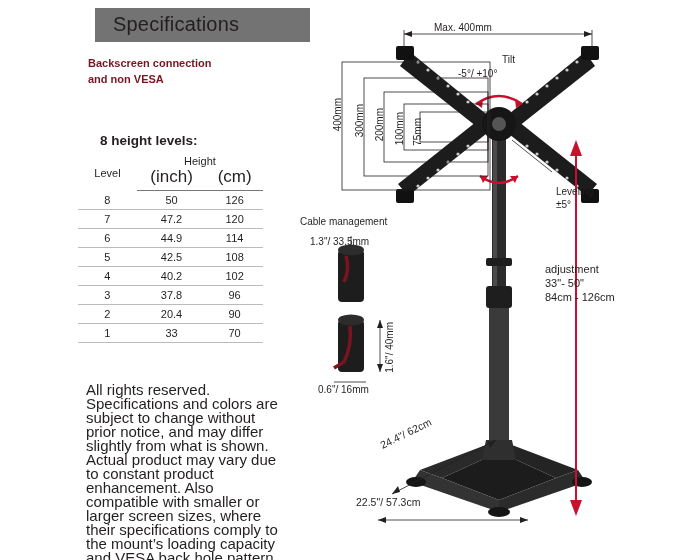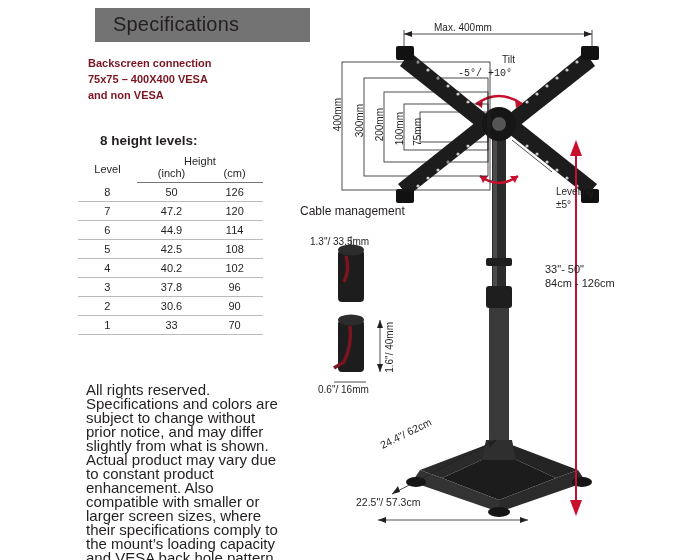--- a/index.html
+++ b/index.html
@@ -43,58 +43,57 @@
     padding:3px 2px;
     font-weight:normal;
   }
   table.levels thead th{
     border-bottom:1px solid #777;
   }
   table.levels .lvl{width:52px;}
   table.levels .inch{width:62px;}
   table.levels .cm{width:50px;}
   table.levels thead tr.h1 th{border-bottom:none;padding-bottom:0;}
-  table.levels thead tr.h2 th{padding-top:0;font-size:11px;}
+  table.levels thead tr.h2 th{padding-top:0;font-size:17px;}
 
   .disclaimer{
     position:absolute;left:86px;top:383px;width:195px;
     font-size:15px;line-height:14px;color:#231f20;
   }
 
   
   .illus{position:absolute;left:300px;top:0;width:400px;height:560px;}
 
   .lbl{position:absolute;font-size:10px;color:#231f20;white-space:nowrap;}
   .lbl.v{ 
     writing-mode:vertical-rl;transform:rotate(180deg);
   }
 
   .cable-title{
-    position:absolute;left:0px;top:204px;font-size:12px;color:#231f20;
+    position:absolute;left:0px;top:216px;font-size:10px;color:#231f20;
   }
 
   .vert-adj{
     position:absolute;left:245px;top:262px;width:130px;
     font-size:11px;line-height:14px;color:#231f20;text-align:left;
   }
 
   svg{display:block;}
 </style>
 </head>
 <body>
 
 <div class="page">
 
   <div class="spec-header">
     <span>Specifications</span>
   </div>
 
   <div class="conn-block">
     <div>Backscreen connection</div>
-    <div>75x75 – 400X400 VESA</div>
     <div>and non VESA</div>
   </div>
 
   <div class="levels-title">8 height levels:</div>
 
   <table class="levels">
     <thead>
       <tr class="h1">
         <th class="lvl" rowspan="2">Level</th>
         <th class="inch" colspan="2" style="border-bottom:none;">Height</th>
@@ -130,21 +129,21 @@
         <td>40.2</td>
         <td>102</td>
       </tr>
       <tr>
         <td>3</td>
         <td>37.8</td>
         <td>96</td>
       </tr>
       <tr>
         <td>2</td>
-        <td>30.6</td>
+        <td>20.4</td>
         <td>90</td>
       </tr>
       <tr>
         <td>1</td>
         <td>33</td>
         <td>70</td>
       </tr>
     </tbody>
   </table>
 
@@ -275,37 +274,38 @@
         <line x1="80" y1="320" x2="80" y2="372"></line>
         <line x1="34" y1="382" x2="66" y2="382"></line>
       </g>
       <polygon points="80,320 77,328 83,328" fill="#231f20"></polygon>
       <polygon points="80,372 77,364 83,364" fill="#231f20"></polygon>
     </svg>
 
     <div class="lbl" style="left:134px;top:22px;">Max. 400mm</div>
 
     <div class="lbl" style="left:176px;top:54px;margin-left:26px;">Tilt</div>
-    <div class="lbl" style="left:158px;top:68px;font-family:Liberation Mono, monospace;">-5°/ +10°</div>
+    <div class="lbl" style="left:158px;top:68px;">-5°/ +10°</div>
 
     <div class="lbl" style="left:256px;top:186px;">Leveling</div>
     <div class="lbl" style="left:256px;top:199px;">±5°</div>
 
     <div class="lbl v" style="left:32px;top:98px;">400mm</div>
     <div class="lbl v" style="left:54px;top:104px;">300mm</div>
     <div class="lbl v" style="left:74px;top:108px;">200mm</div>
     <div class="lbl v" style="left:94px;top:112px;">100mm</div>
     <div class="lbl v" style="left:112px;top:118px;">75mm</div>
 
     <div class="cable-title">Cable management</div>
     <div class="lbl" style="left:10px;top:236px;">1.3"/ 33.5mm</div>
     <div class="lbl v" style="left:84px;top:322px;">1.6"/ 40mm</div>
     <div class="lbl" style="left:18px;top:384px;">0.6"/ 16mm</div>
 
     <div class="vert-adj">
+      <div>adjustment</div>
       <div>33"- 50"</div>
       <div>84cm - 126cm</div>
     </div>
 
     <div class="lbl" style="left:78px;top:440px;transform:rotate(-26deg);transform-origin:left top;font-size:10.5px;">24.4"/ 62cm</div>
     <div class="lbl" style="left:56px;top:496px;font-size:10.5px;">22.5"/ 57.3cm</div>
   </div>
 
 </div>
 

